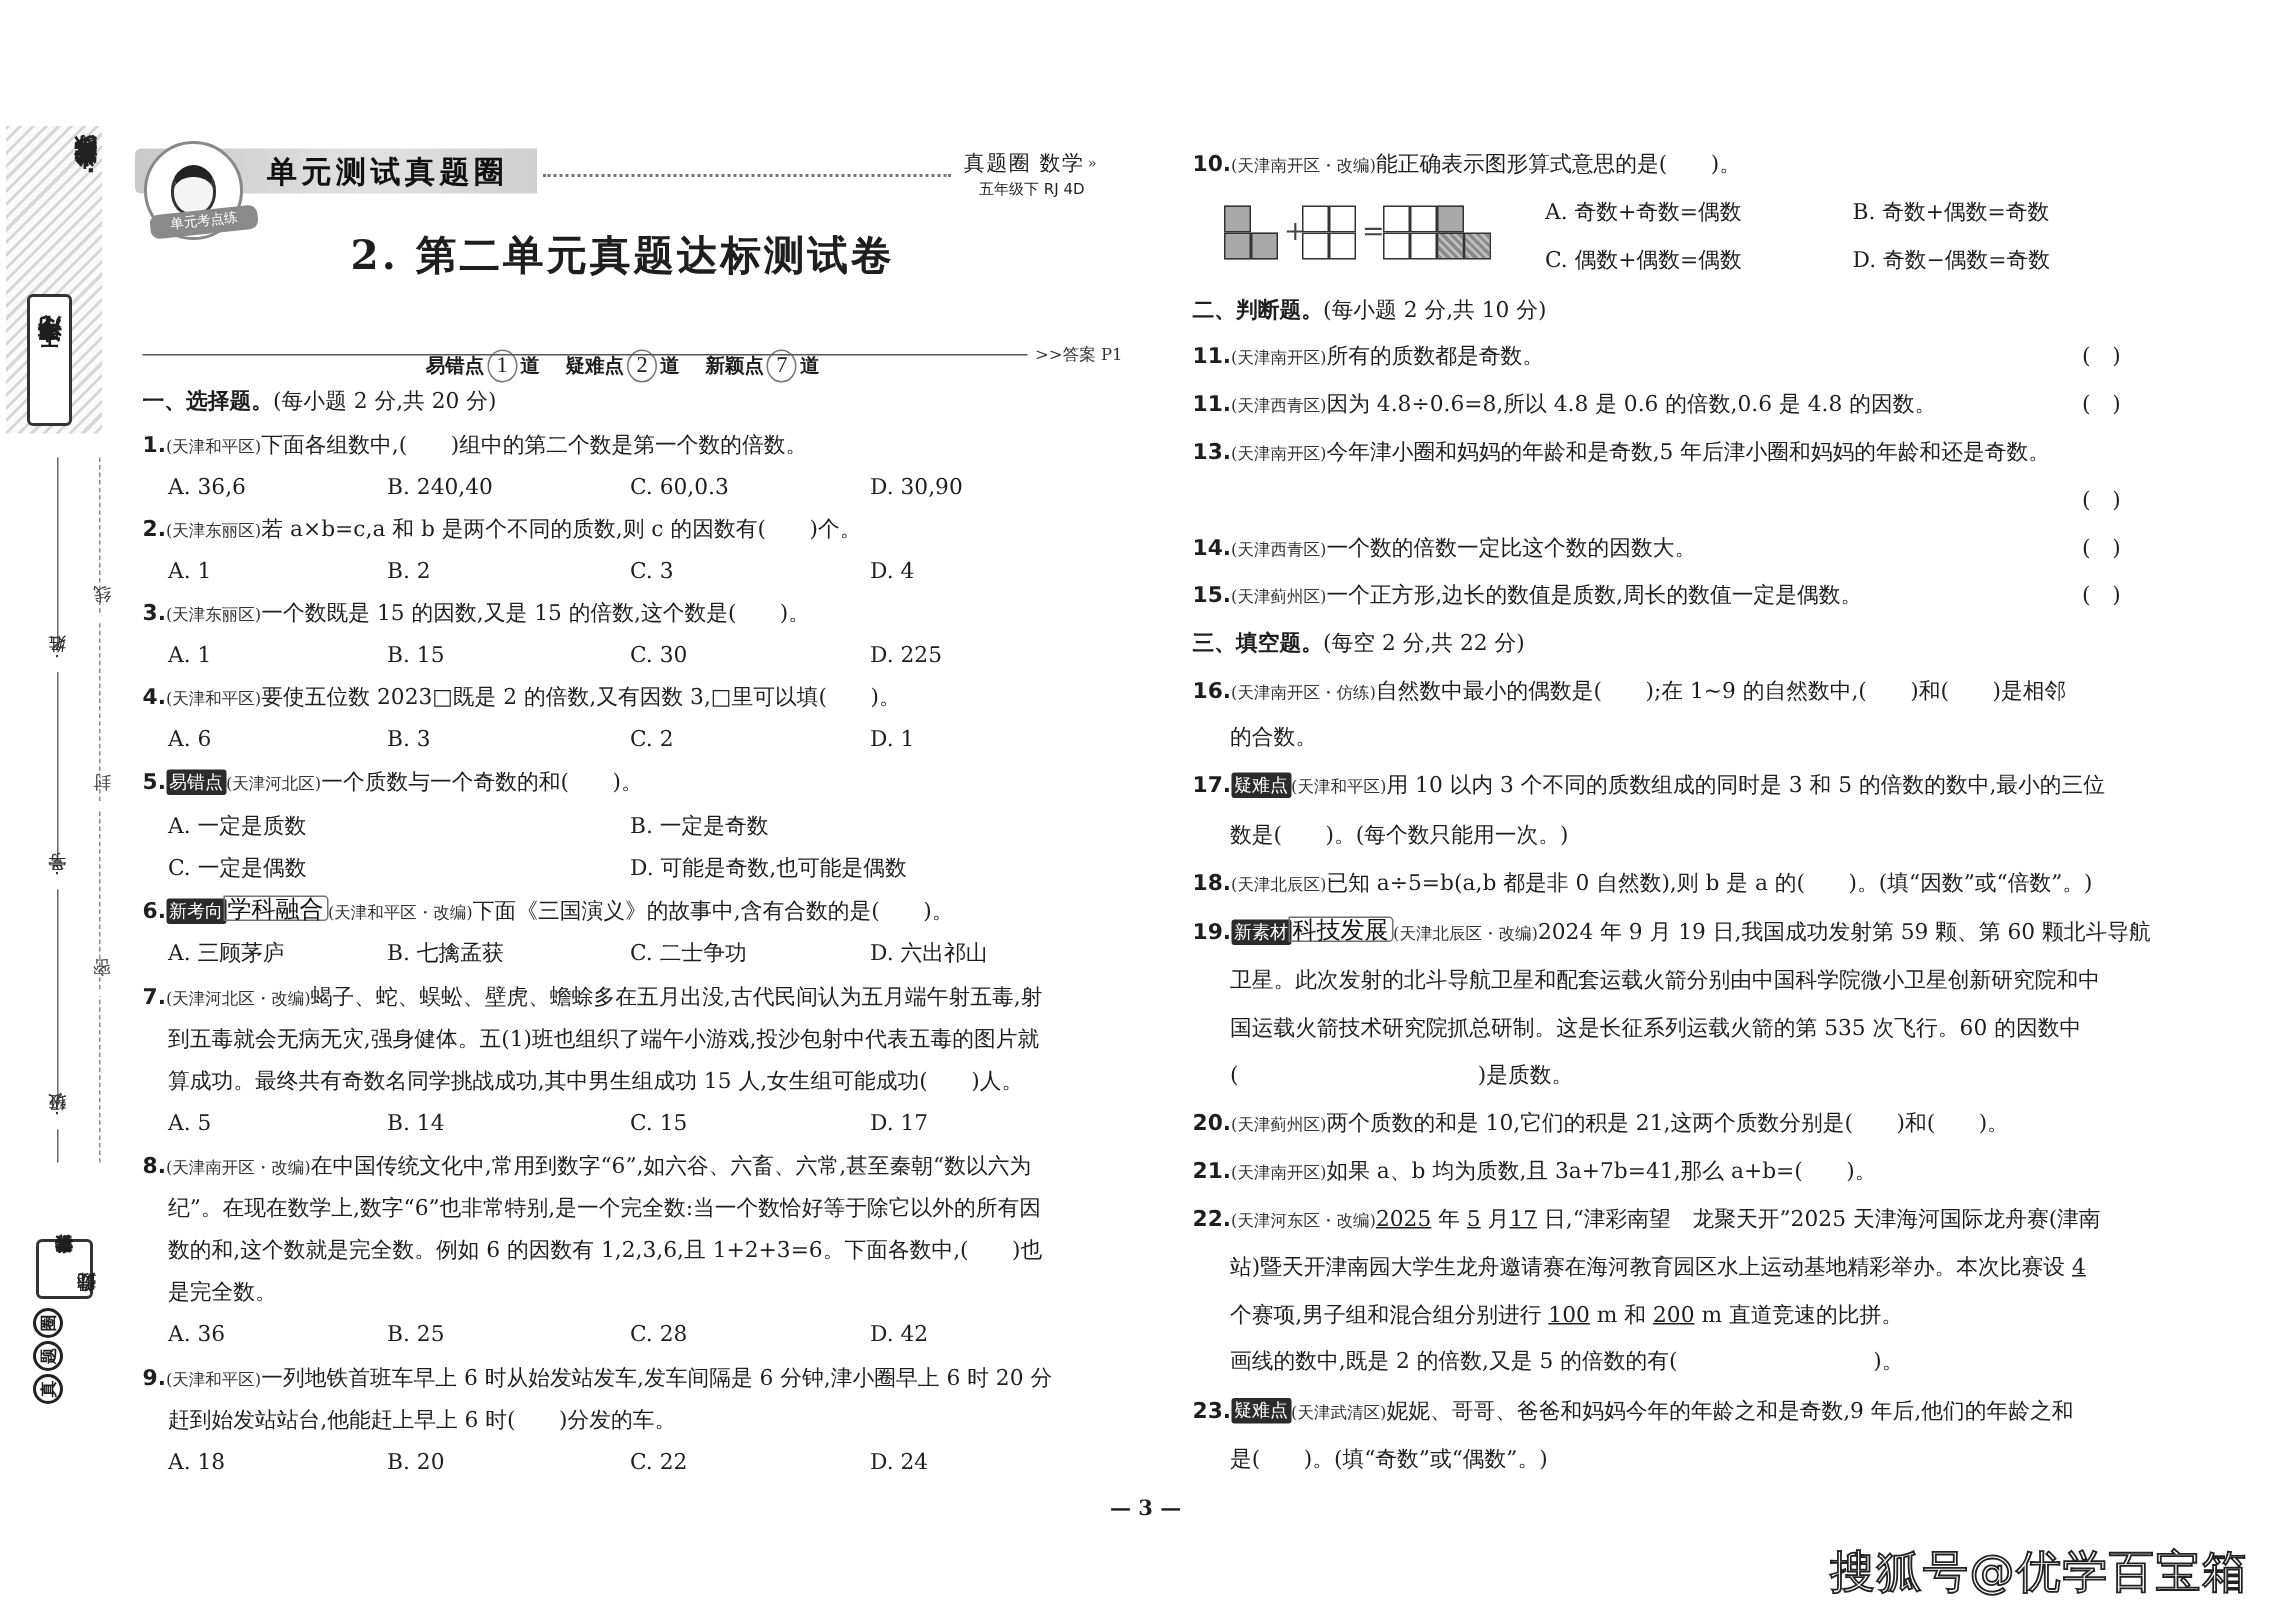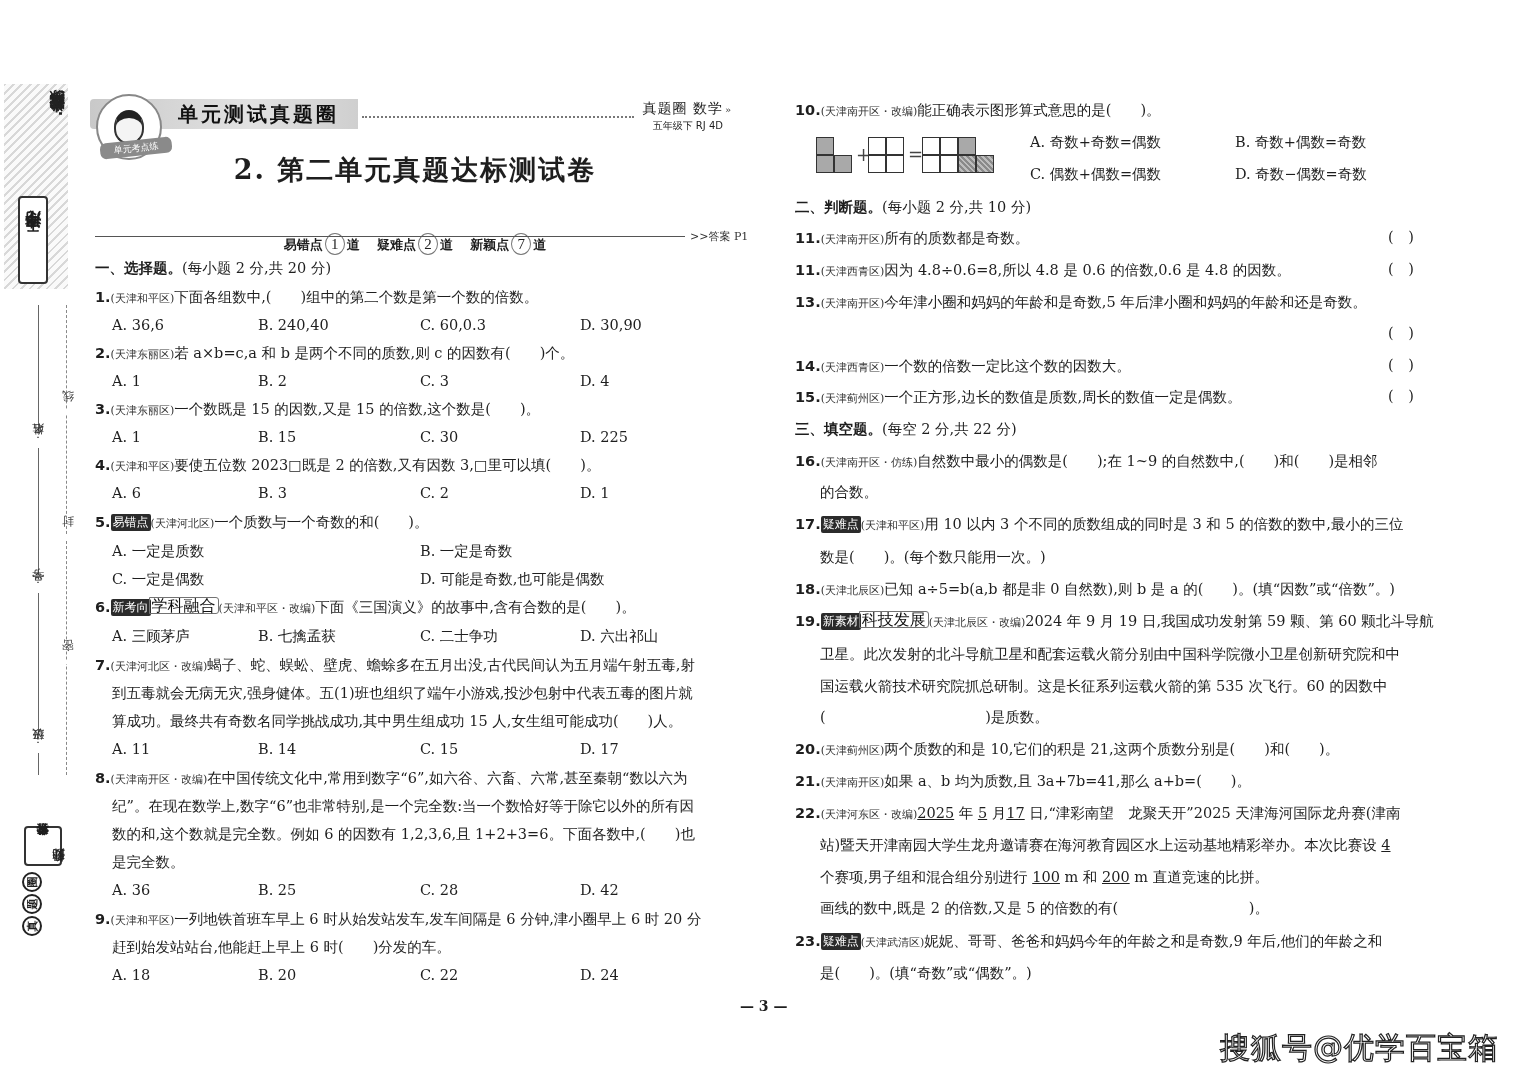--- a/index.html
+++ b/index.html
@@ -208,21 +208,21 @@
 
 <div class="line" style="left:95px;top:597px;"><span class="qnum">6.</span><span class="tag">新考向</span><span class="tag-outline">学科融合</span><span class="src">(天津和平区・改编)</span><span>下面《三国演义》的故事中,含有合数的是(　　)。</span></div>
 <div class="opt" style="left:112px;top:626px;">A. 三顾茅庐</div>
 <div class="opt" style="left:258px;top:626px;">B. 七擒孟获</div>
 <div class="opt" style="left:420px;top:626px;">C. 二士争功</div>
 <div class="opt" style="left:580px;top:626px;">D. 六出祁山</div>
 
 <div class="line" style="left:95px;top:655px;"><span class="qnum">7.</span><span class="src">(天津河北区・改编)</span><span>蝎子、蛇、蜈蚣、壁虎、蟾蜍多在五月出没,古代民间认为五月端午射五毒,射</span></div>
 <div class="line" style="left:112px;top:683px;">到五毒就会无病无灾,强身健体。五(1)班也组织了端午小游戏,投沙包射中代表五毒的图片就</div>
 <div class="line" style="left:112px;top:711px;">算成功。最终共有奇数名同学挑战成功,其中男生组成功 15 人,女生组可能成功(　　)人。</div>
-<div class="opt" style="left:112px;top:739px;">A. 11</div>
+<div class="opt" style="left:112px;top:739px;">A. 5</div>
 <div class="opt" style="left:258px;top:739px;">B. 14</div>
 <div class="opt" style="left:420px;top:739px;">C. 15</div>
 <div class="opt" style="left:580px;top:739px;">D. 17</div>
 
 <div class="line" style="left:95px;top:768px;text-align:right;"><span class="qnum">8.</span><span class="src">(天津南开区・改编)</span><span>在中国传统文化中,常用到数字“6”,如六谷、六畜、六常,甚至秦朝“数以六为</span></div>
 <div class="line" style="left:112px;top:796px;">纪”。在现在数学上,数字“6”也非常特别,是一个完全数:当一个数恰好等于除它以外的所有因</div>
 <div class="line" style="left:112px;top:824px;">数的和,这个数就是完全数。例如 6 的因数有 1,2,3,6,且 1+2+3=6。下面各数中,(　　)也</div>
 <div class="line" style="left:112px;top:852px;">是完全数。</div>
 <div class="opt" style="left:112px;top:880px;">A. 36</div>
 <div class="opt" style="left:258px;top:880px;">B. 25</div>

